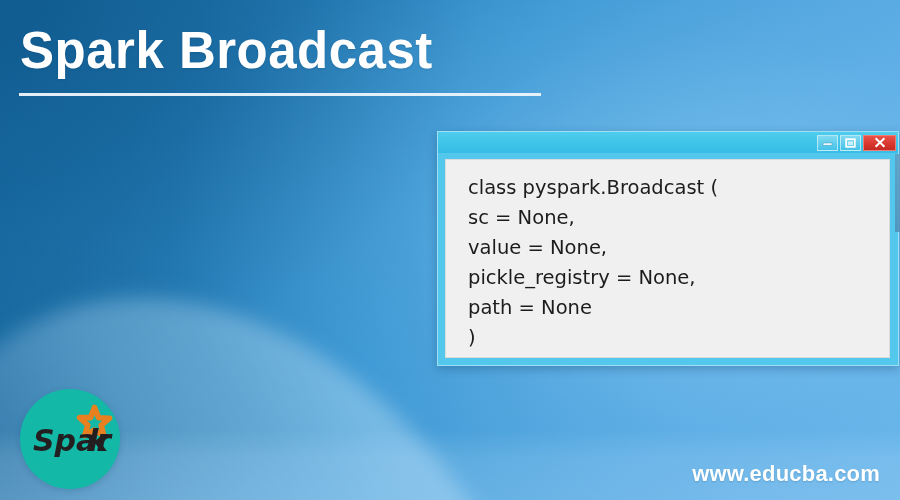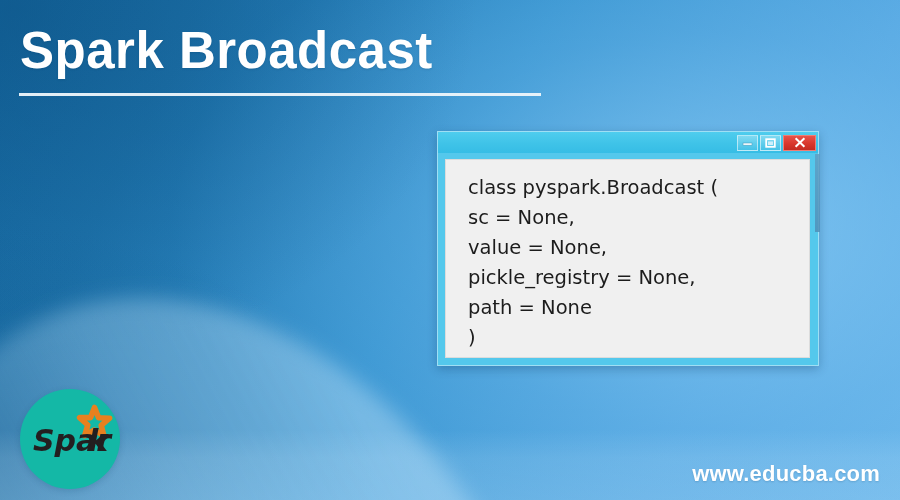--- a/index.html
+++ b/index.html
@@ -77,21 +77,21 @@
     height: 3px;
     background: #eef6fb;
     opacity: 0.95;
   }
 
   
   .window {
     position: absolute;
     left: 437px;
     top: 131px;
-    width: 382px;
+    width: 462px;
     height: 235px;
     background: #54c8ec;
     border: 1px solid #9fdff4;
     box-shadow: 0 3px 9px rgba(10,55,95,0.30);
     box-sizing: border-box;
   }
   .window-titlebar {
     position: relative;
     height: 21px;
     background: linear-gradient(180deg, #4fcdee 0%, #3fc3e8 55%, #36bde5 100%);

